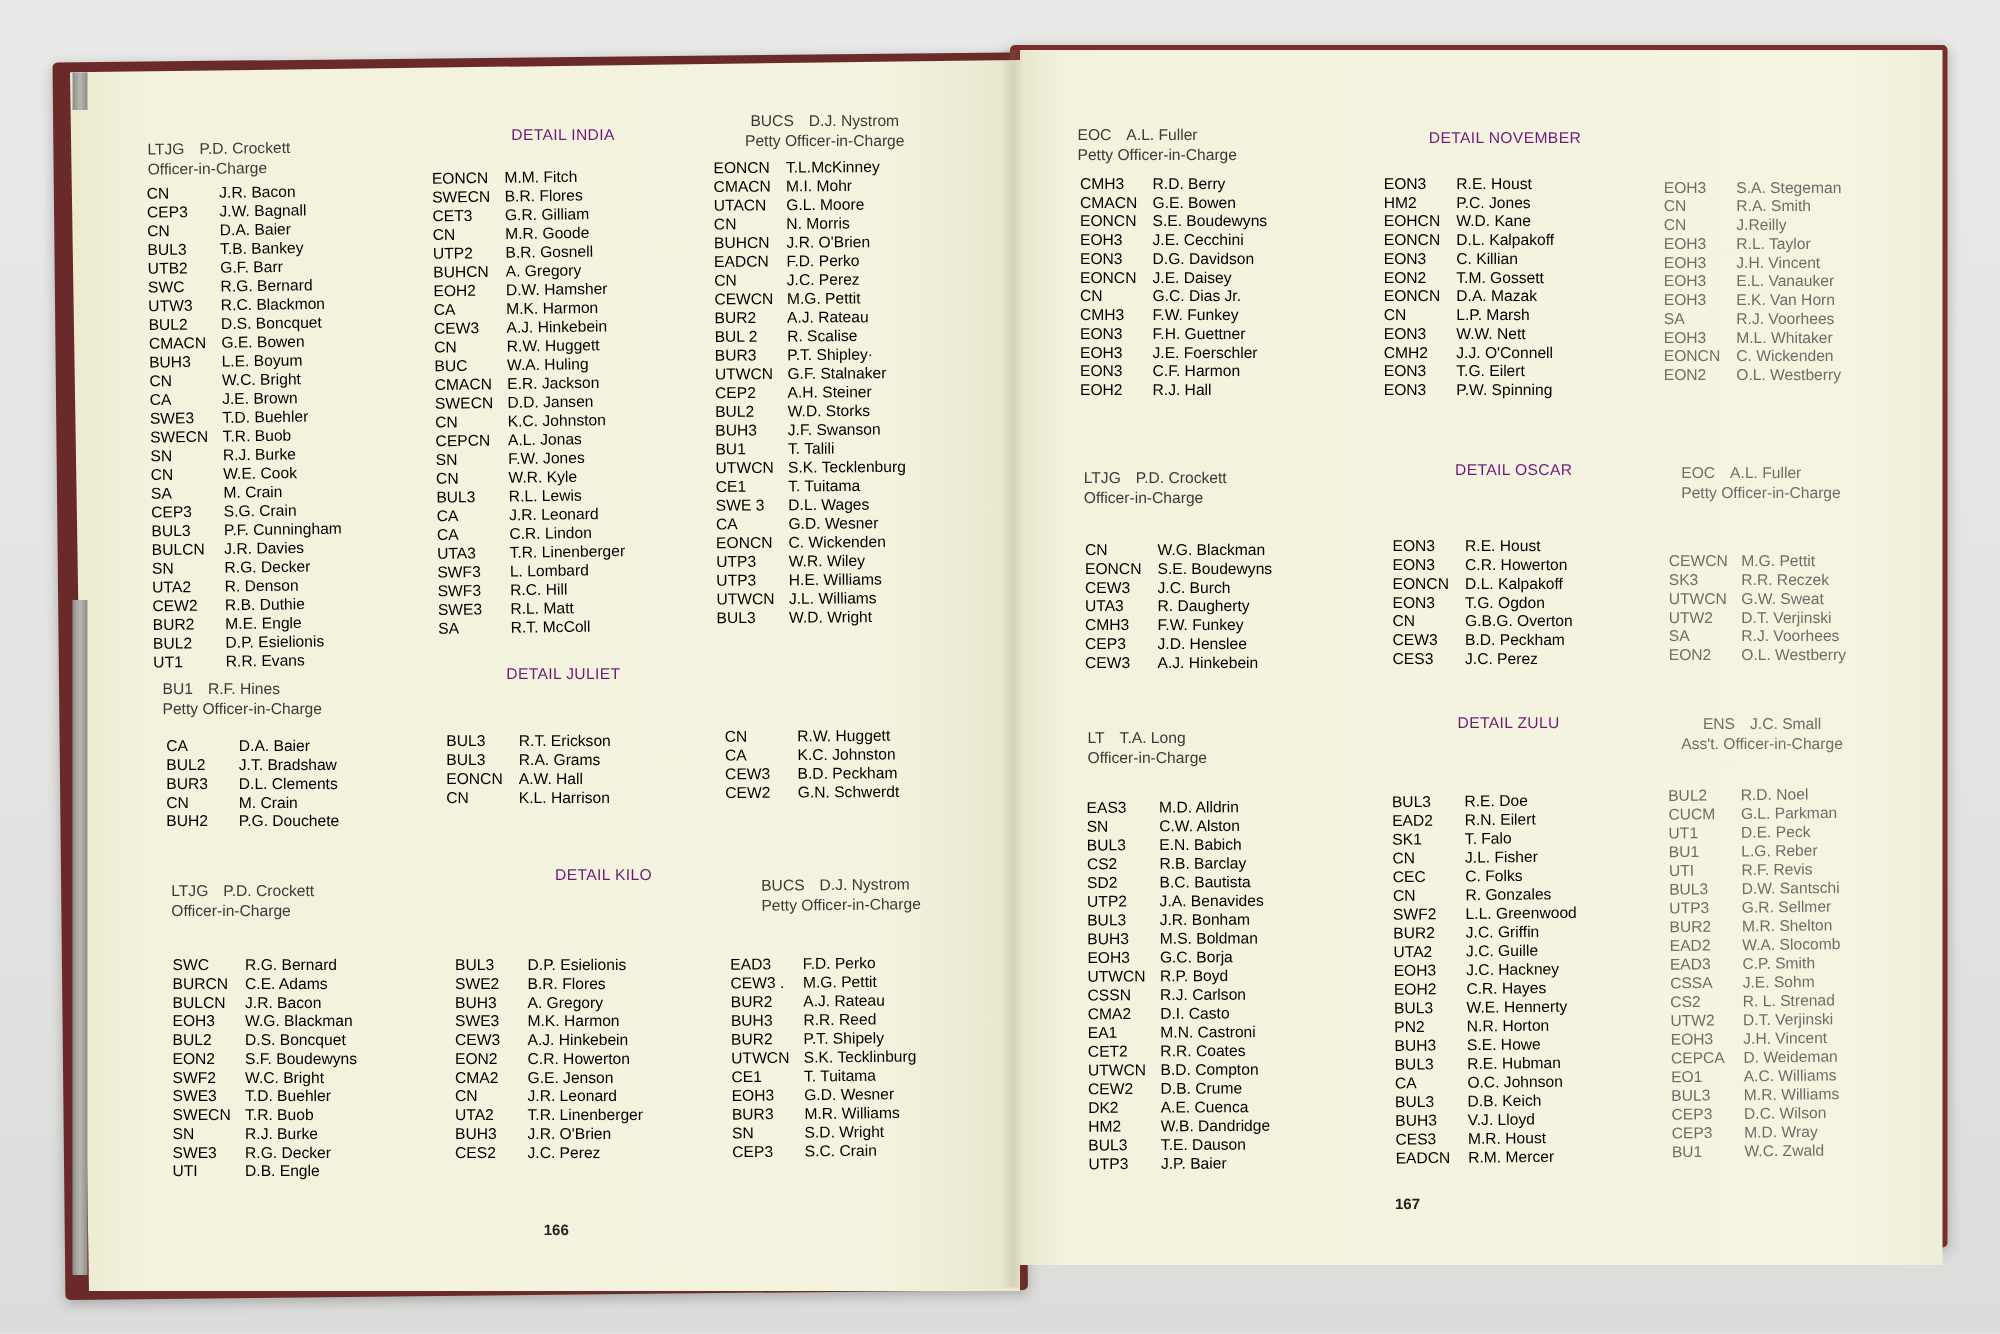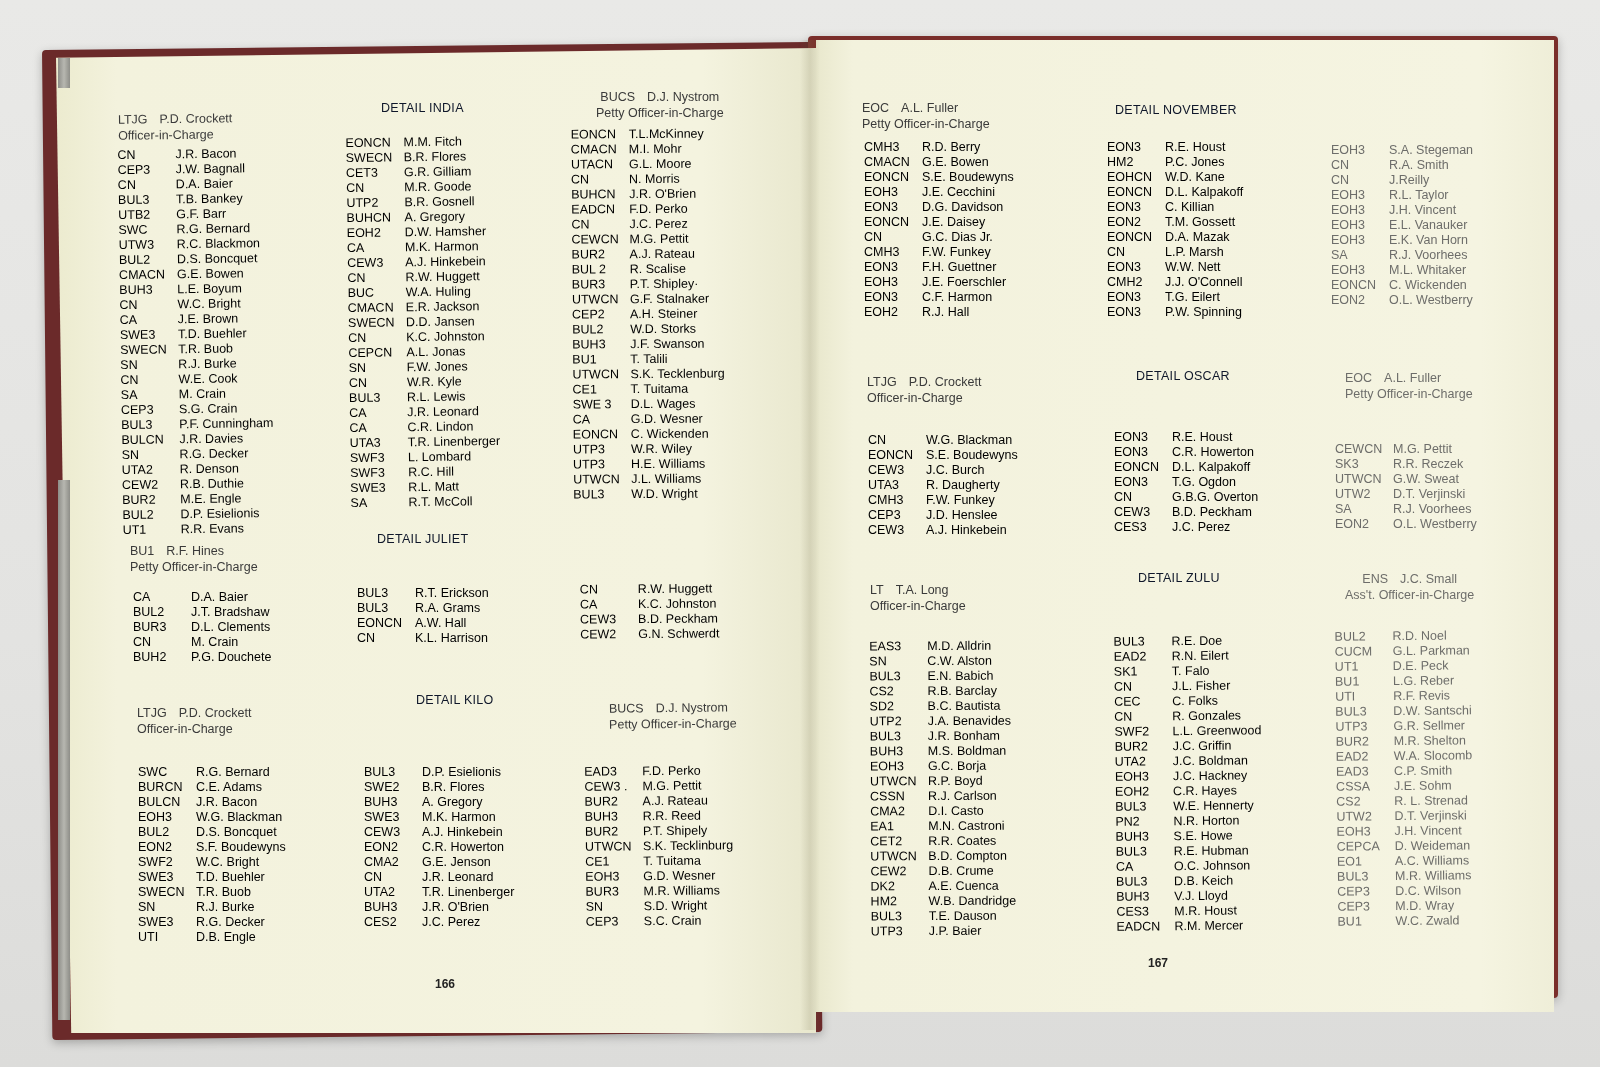--- a/index.html
+++ b/index.html
@@ -39,21 +39,21 @@
     }
     .photo-strip {
       position: absolute; left: 58px; width: 12px;
       background: linear-gradient(90deg, #8d8d88, #b7b7b0, #8e8e88);
     }
     .gutter-shadow {
       position: absolute; left: 800px; top: 40px; width: 20px; height: 990px;
       background: linear-gradient(90deg, rgba(0,0,0,0) 0%, rgba(120,115,80,0.18) 50%, rgba(0,0,0,0) 100%);
     }
     .block { position: absolute; font-size: 12.5px; line-height: 15px; }
-    .hdr-title { letter-spacing: 0.3px; font-size: 12.5px; color: #0f172a; position: absolute; }
+    .hdr-title { letter-spacing: 0.3px; font-size: 12.5px; color: #701a75; position: absolute; margin-left: 28px; }
     .officer { position: absolute; font-size: 12.5px; line-height: 15.5px; color: #3a3a3a; }
     .officer .rank { display: inline-block; margin-right: 12px; }
     .row { display: flex; white-space: nowrap; }
     .row .rate { width: 58px; flex: none; }
     .row .name { flex: none; }
     .faded { color: #6d6d6a; }
     .pagenum { position: absolute; font-size: 12px; font-weight: bold; color: #222; }
   </style>
 </head>
 <body>
@@ -974,21 +974,21 @@
       <div class="row">
         <span class="rate">SWF2</span>
         <span class="name">L.L. Greenwood</span>
       </div>
       <div class="row">
         <span class="rate">BUR2</span>
         <span class="name">J.C. Griffin</span>
       </div>
       <div class="row">
         <span class="rate">UTA2</span>
-        <span class="name">J.C. Boldman</span>
+        <span class="name">J.C. Guille</span>
       </div>
       <div class="row">
         <span class="rate">EOH3</span>
         <span class="name">J.C. Hackney</span>
       </div>
       <div class="row">
         <span class="rate">EOH2</span>
         <span class="name">C.R. Hayes</span>
       </div>
       <div class="row">
@@ -1104,14 +1104,14 @@
       <div class="row">
         <span class="rate">CEP3</span>
         <span class="name">M.D. Wray</span>
       </div>
       <div class="row">
         <span class="rate">BU1</span>
         <span class="name">W.C. Zwald</span>
       </div>
     </div>
 
-  <div class="pagenum" style="left:1148px;top:956px;">167</div>
+  <div class="pagenum" style="left:1116px;top:956px;">167</div>
 </div>
 
 </body></html>

